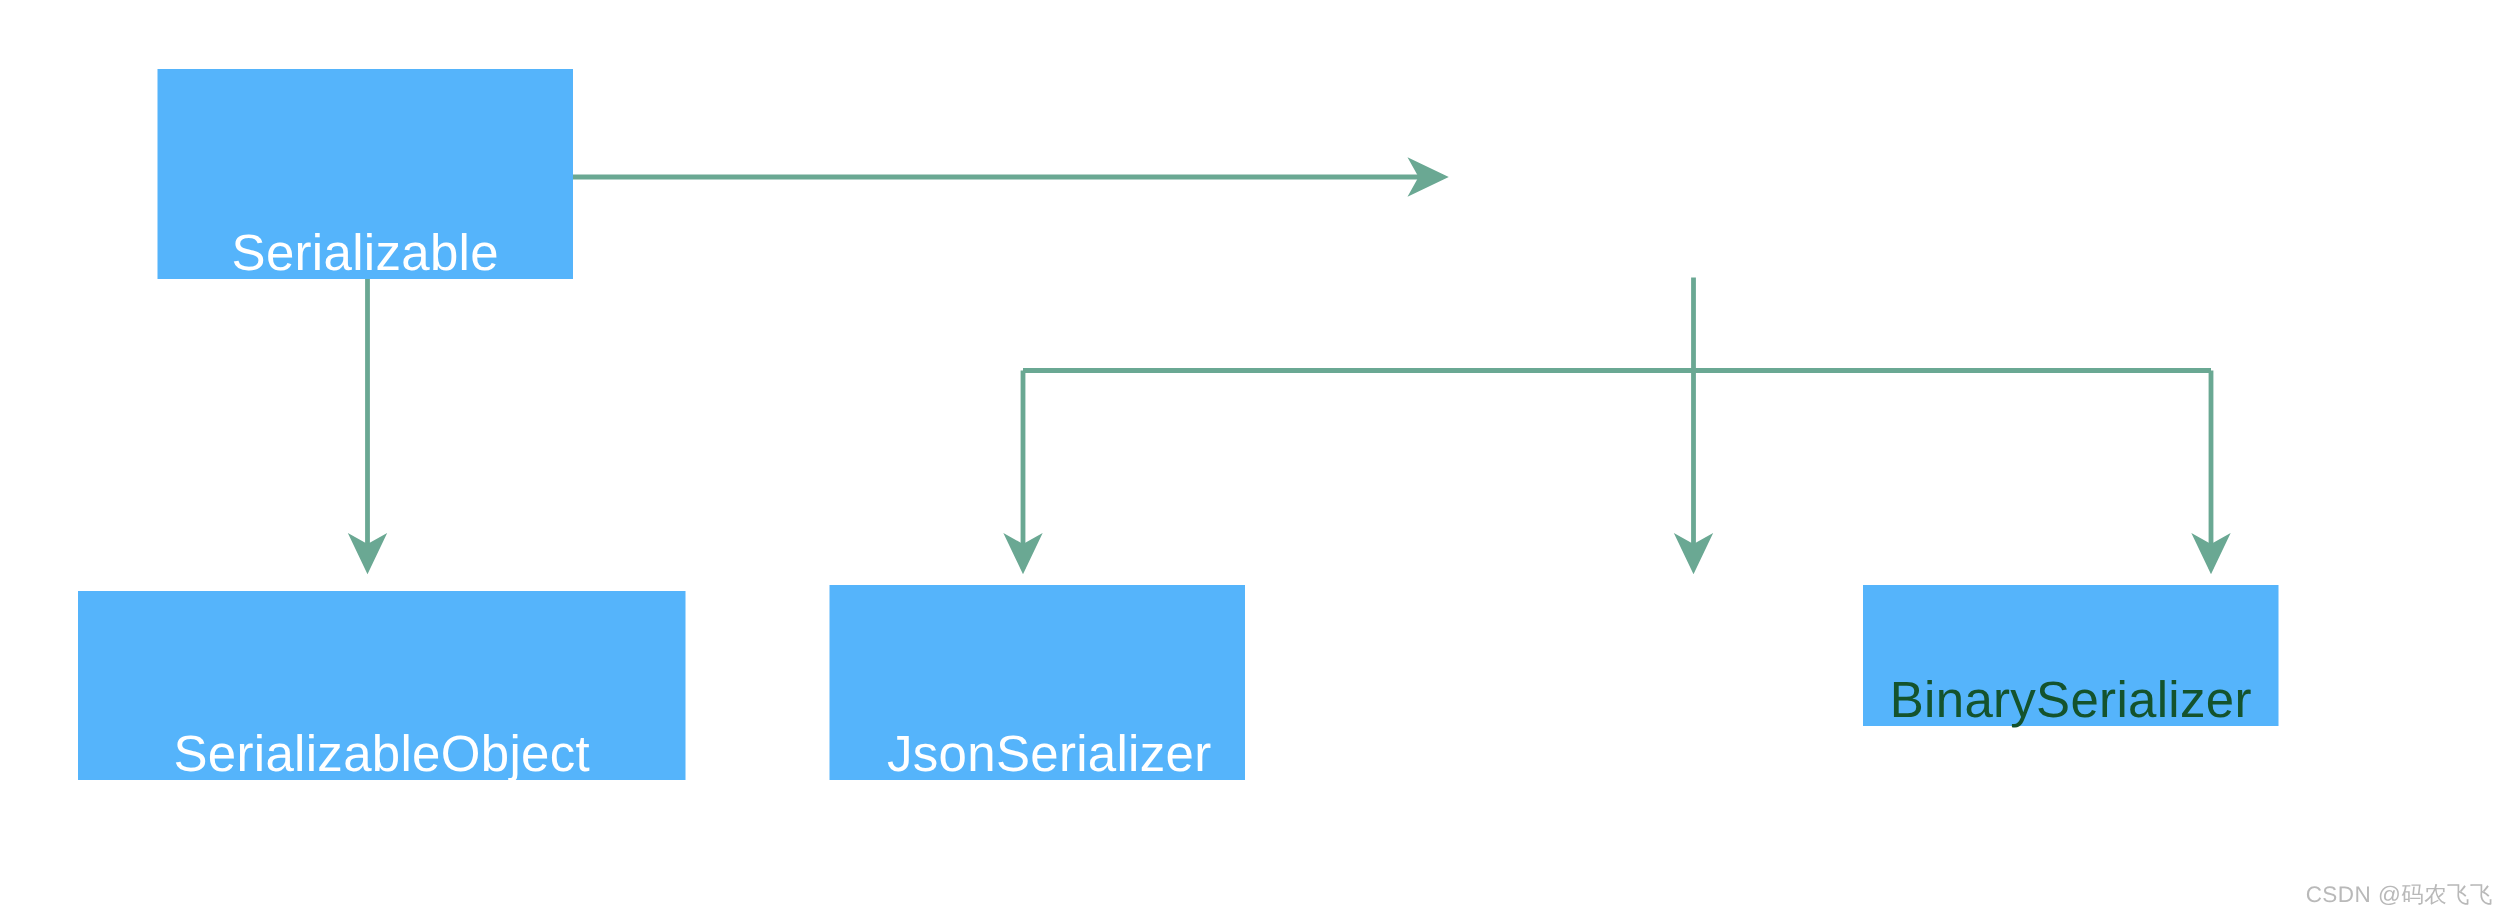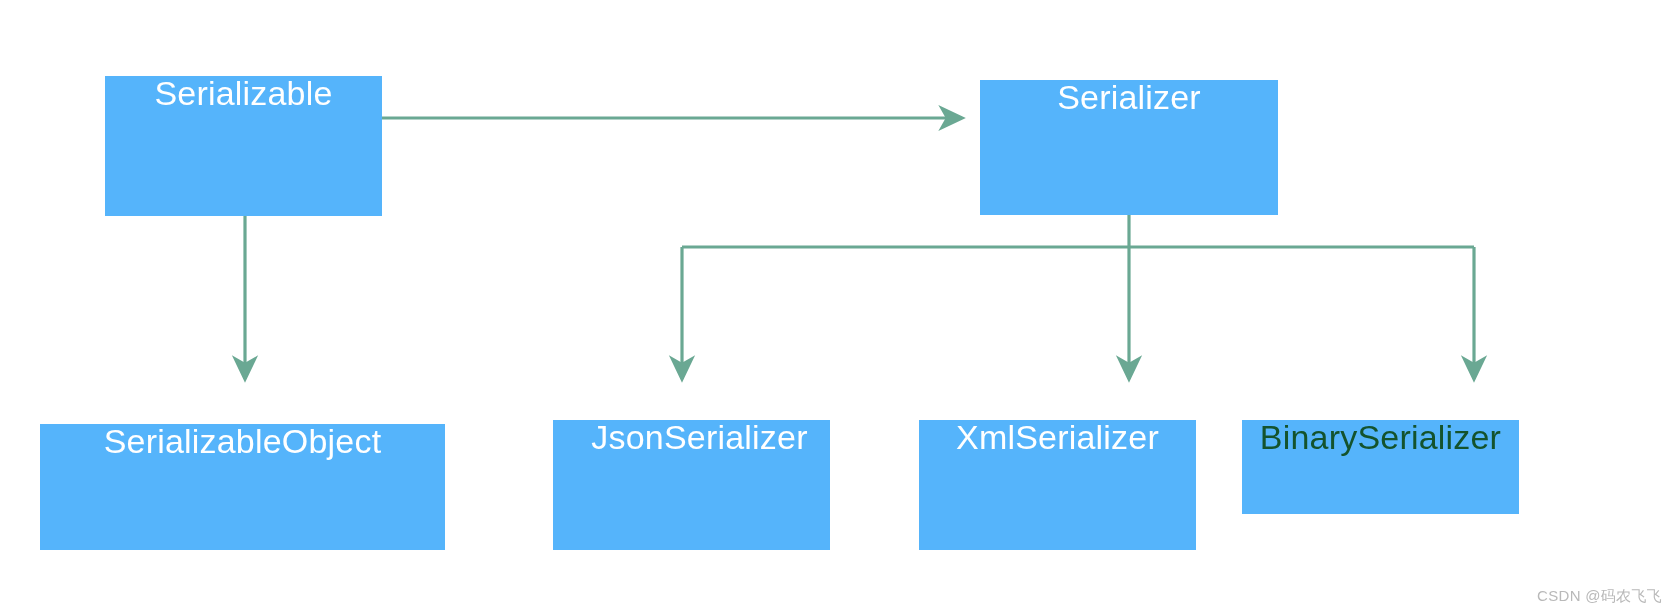--- a/index.html
+++ b/index.html
@@ -15,28 +15,27 @@
     width: 1676px;
     height: 614px;
     background: #ffffff;
     overflow: hidden;
   }
   .node {
     position: absolute;
     background: #55b4fb;
     color: #ffffff;
     display: flex;
-    align-items: flex-start;
+    align-items: flex-end;
     justify-content: center;
     box-sizing: border-box;
     font-family: "Liberation Sans", sans-serif;
     font-weight: 400;
     letter-spacing: 0.2px;
     white-space: nowrap;
-    margin-top: 30px;
   }
   .node-label {
     display: block;
     line-height: 1;
   }
   #edges {
     position: absolute;
     left: 0;
     top: 0;
     width: 1676px;
@@ -79,35 +78,29 @@
 
     <path d="M 1129,247 L 1129,379" fill="none" stroke="#6aa893" stroke-width="3.2" marker-end="url(#arrowhead)"></path>
 
     <path d="M 1474,247 L 1474,379" fill="none" stroke="#6aa893" stroke-width="3.2" marker-end="url(#arrowhead)"></path>
   </svg>
 
   <div class="node" style="left: 105px; top: 46px; width: 277px; height: 140px; font-size: 34px; background: rgb(85, 180, 251); color: rgb(255, 255, 255);">
     <span class="node-label">Serializable</span>
   </div>
 
-  <div class="node" style="left: 980px; top: 50px; width: 298px; height: 135px; font-size: 34px; background: rgb(85, 180, 251); color: rgb(255, 255, 255);">
-    <span class="node-label">Serializer</span>
-  </div>
 
-  <div class="node" style="left: 40px; top: 394px; width: 405px; height: 126px; font-size: 34px; background: rgb(85, 180, 251); color: rgb(255, 255, 255);">
+  <div class="node" style="left: 52px; top: 394px; width: 405px; height: 126px; font-size: 34px; background: rgb(85, 180, 251); color: rgb(255, 255, 255);">
     <span class="node-label">SerializableObject</span>
   </div>
 
   <div class="node" style="left: 553px; top: 390px; width: 277px; height: 130px; font-size: 34px; background: rgb(85, 180, 251); color: rgb(255, 255, 255); padding-left: 16px;">
     <span class="node-label">JsonSerializer</span>
   </div>
 
-  <div class="node" style="left: 919px; top: 390px; width: 277px; height: 130px; font-size: 34px; background: rgb(85, 180, 251); color: rgb(255, 255, 255);">
-    <span class="node-label">XmlSerializer</span>
-  </div>
 
   <div class="node" style="left: 1242px; top: 390px; width: 277px; height: 94px; font-size: 34px; background: rgb(85, 180, 251); color: #14532d;">
     <span class="node-label">BinarySerializer</span>
   </div>
 
   <div class="watermark" style="color: rgb(185, 185, 185);">CSDN @码农飞飞</div>
 
 </div>
 
 </body></html>

